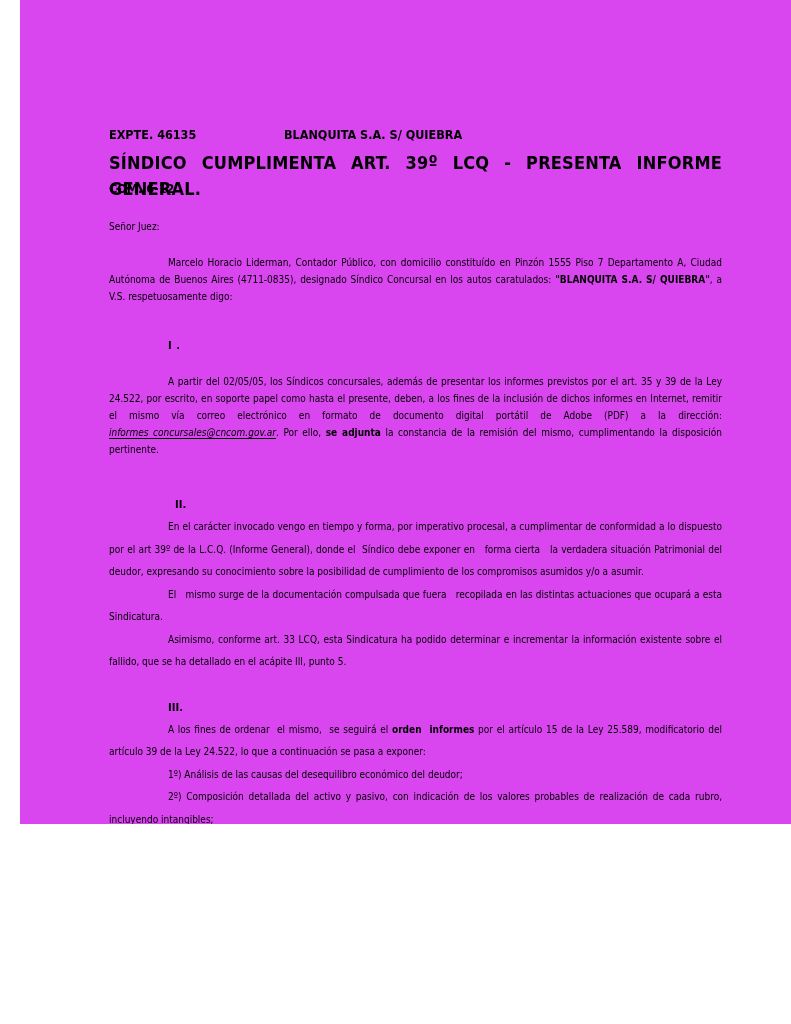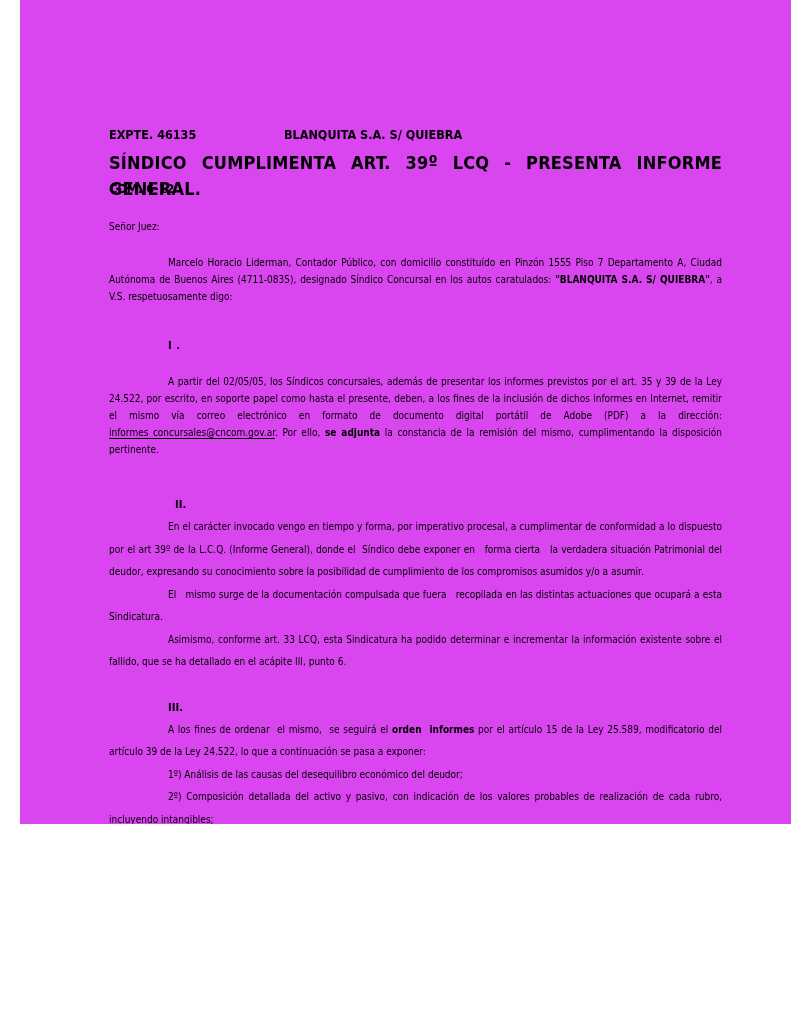--- a/index.html
+++ b/index.html
@@ -99,21 +99,21 @@
   .roman-1 { padding-left: 59px; letter-spacing: 0.5px; }
   .roman-2 { padding-left: 66px; }
   .roman-3 { padding-left: 59px; }
 
   .gap-sm  { height: 16px; }
   .gap-md  { height: 23px; }
   .gap-lg  { height: 30px; }
   .gap-xl  { height: 36px; }
 
   b, strong { font-weight: bold; }
-  .u { text-decoration: underline; text-underline-offset: 1.5px; }
+  .u { text-decoration: underline; text-underline-offset: 1.5px; font-style: italic; }
   .listline { text-indent: 59px; }
 </style>
 </head>
 <body>
 
 <div class="page">
   <div class="content">
 
     <div class="caption">
       <span class="row"><span class="expte">EXPTE. 46135</span><span>BLANQUITA S.A. S/ QUIEBRA</span></span>
@@ -134,21 +134,21 @@
 
       <p class="roman roman-1">I .</p>
       <div class="gap-sm"></div>
       <p class="loose indent"><span>A partir del 02/05/05, los Síndicos concursales, además de presentar los informes previstos por el art. 35 y 39 de la Ley 24.522, por escrito, en soporte papel como hasta el presente, deben, a los fines de la inclusión de dichos informes en Internet, remitir el mismo vía correo electrónico en formato de documento digital portátil de Adobe (PDF) a la dirección: </span><span class="u">informes_concursales@cncom.gov.ar</span><span>. Por ello, </span><b>se adjunta</b><span> la constancia de la remisión del mismo, cumplimentando la disposición pertinente.</span></p>
 
       <div class="gap-xl"></div>
 
       <p class="roman roman-2">II.</p>
       <p class="tight indent">En el carácter invocado vengo en tiempo y forma, por imperativo procesal, a cumplimentar de conformidad a lo dispuesto  por el art 39º de la L.C.Q. (Informe General), donde el  Síndico debe exponer en   forma cierta   la verdadera situación Patrimonial del deudor, expresando su conocimiento sobre la posibilidad de cumplimiento de los compromisos asumidos y/o a asumir.</p>
       <p class="tight indent">El   mismo surge de la documentación compulsada que fuera   recopilada en las distintas actuaciones que ocupará a esta Sindicatura.</p>
-      <p class="tight indent">Asimismo, conforme art. 33 LCQ, esta Sindicatura ha podido determinar e incrementar la información existente sobre el fallido, que se ha detallado en el acápite III, punto 6.</p>
+      <p class="tight indent">Asimismo, conforme art. 33 LCQ, esta Sindicatura ha podido determinar e incrementar la información existente sobre el fallido, que se ha detallado en el acápite III, punto 5.</p>
 
       <div class="gap-md"></div>
 
       <p class="roman roman-3">III.</p>
       <p class="tight indent"><span>A los fines de ordenar  el mismo,  se seguirá el </span><b>orden  informes</b><span> por el artículo 15 de la Ley 25.589, modificatorio del artículo 39 de la Ley 24.522, lo que a continuación se pasa a exponer:</span></p>
       <p class="tight listline">1º) Análisis de las causas del desequilibro económico del deudor;</p>
       <p class="tight listline">2º) Composición detallada del activo y pasivo, con indicación de los valores probables de realización de cada rubro, incluyendo intangibles;</p>
 
     </div>
   </div>

